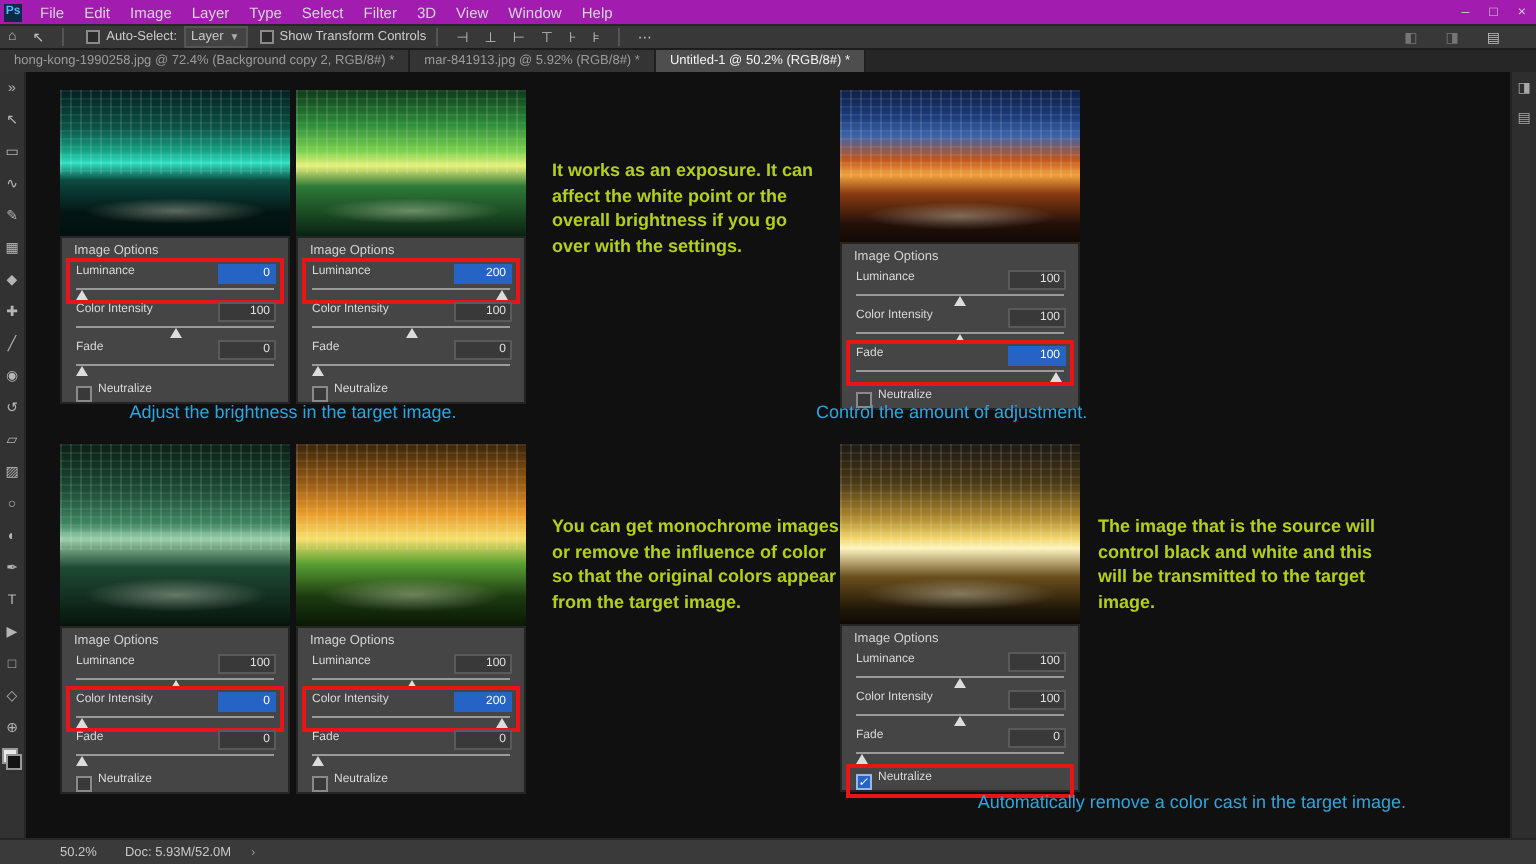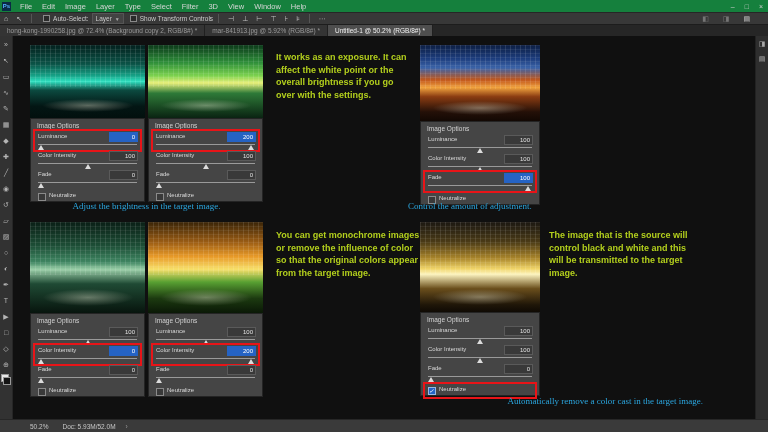--- a/index.html
+++ b/index.html
@@ -1,20 +1,20 @@
 <!DOCTYPE html>
 <html><head>
 <meta charset="utf-8">
 <style>
   html,body{margin:0;padding:0;background:#000;}
   .app{position:relative;width:768px;height:432px;background:#111;overflow:hidden;
        font-family:"Liberation Sans",sans-serif;-webkit-font-smoothing:antialiased;}
 
   
-  .menubar{position:absolute;left:0;top:0;width:768px;height:12px;background:#15803d;
+  .menubar{position:absolute;left:0;top:0;width:768px;height:12px;background:#a21caf;
            display:flex;align-items:center;padding-left:2px;box-sizing:border-box;}
   .pslogo{width:9px;height:9px;background:#0b2a45;color:#55b2ff;font-size:6px;font-weight:bold;
           display:flex;align-items:center;justify-content:center;margin-right:4px;flex:none;}
   .menuitem{font-size:7.5px;color:#d6d6d6;padding:0 5px;white-space:nowrap;}
   .wincontrols{margin-left:auto;display:flex;align-items:center;}
   .winbtn{font-size:7px;color:#cfcfcf;padding:0 5px;}
 
   .optionsbar{position:absolute;left:0;top:12px;width:768px;height:13px;background:#383838;
               border-top:1px solid #262626;border-bottom:1px solid #1d1d1d;display:flex;
               align-items:center;box-sizing:border-box;color:#c9c9c9;}
@@ -93,26 +93,26 @@
   .iothumb{position:absolute;top:1px;width:0;height:0;border-left:3px solid transparent;
            border-right:3px solid transparent;border-bottom:5px solid #dcdcdc;margin-left:-3px;}
   .nrow{position:relative;height:9px;margin-top:6px;}
   .nrow[data-hl="true"]{outline:2px solid #e81418;outline-offset:2px;}
   .ncheck{position:absolute;left:1px;top:1px;width:6px;height:6px;background:#393939;border:1px solid #8a8a8a;}
   .ncheck[data-checked="true"]{background:#2563c4;border-color:#9ab8e0;}
   .ncheck[data-checked="true"]::after{content:"✓";position:absolute;left:0px;top:-1.5px;font-size:6px;color:#fff;}
   .nlabel{position:absolute;left:12px;top:0;font-size:6px;color:#d8d8d8;}
 
   
-  .note{position:absolute;font-size:9px;font-weight:bold;line-height:12.5px;color:#b3cf1d;}
+  .note{position:absolute;font-size:9px;font-weight:bold;line-height:12.5px;color:#b3cf1d;margin-top:28px;}
   #note0{left:276px;top:51px;width:132px;}
   #note1{left:549px;top:50px;width:140px;}
   #note2{left:276px;top:229px;width:146px;}
   #note3{left:549px;top:229px;width:154px;}
-  .caption{position:absolute;font-size:9px;color:#2ba7e0;font-family:Liberation Serif, serif;}
+  .caption{position:absolute;font-size:9px;color:#2ba7e0;}
   #cap0{left:30px;top:201px;width:233px;text-align:center;}
   #cap1{left:408px;top:201px;width:280px;text-align:left;}
   #cap2{left:30px;top:396px;width:233px;text-align:center;}
   #cap3{left:383px;top:396px;width:320px;text-align:right;}
 </style>
 </head>
 <body>
 
 <div class="app">
 

